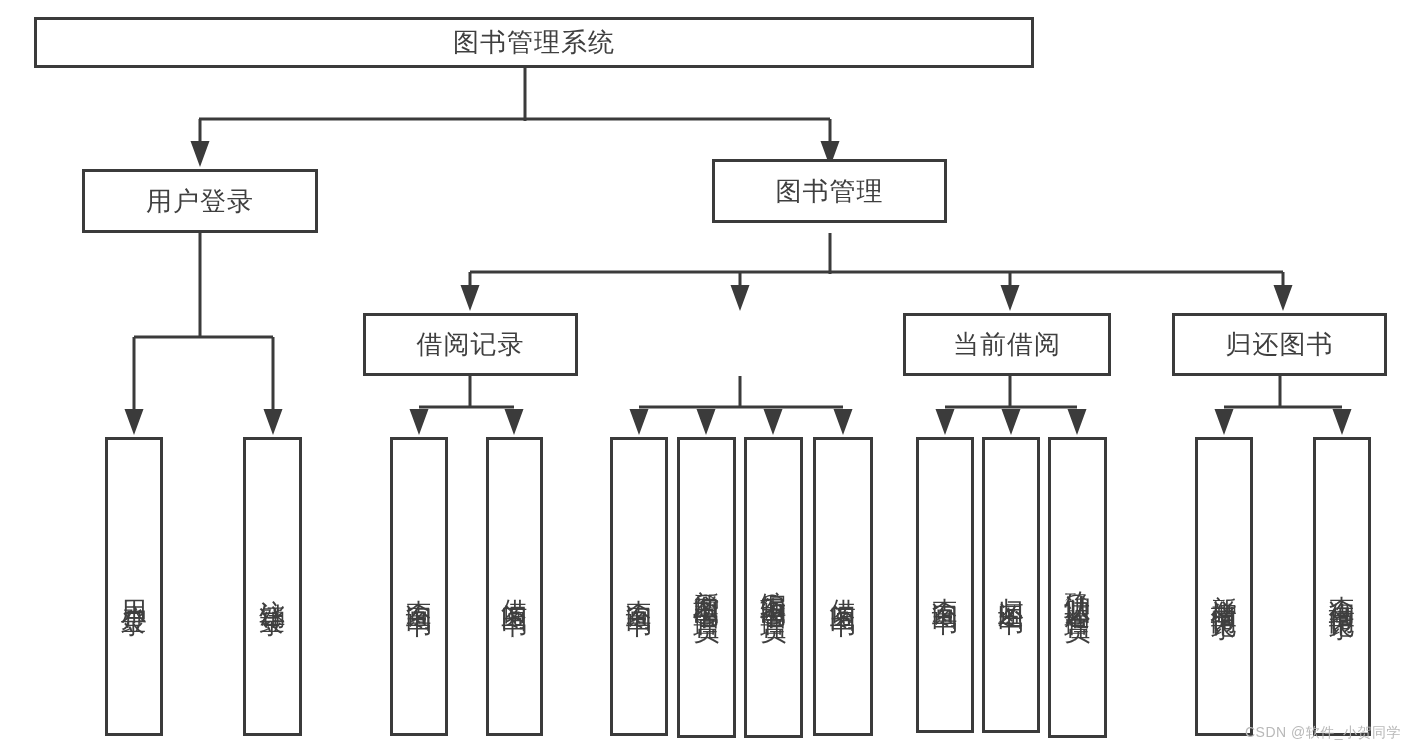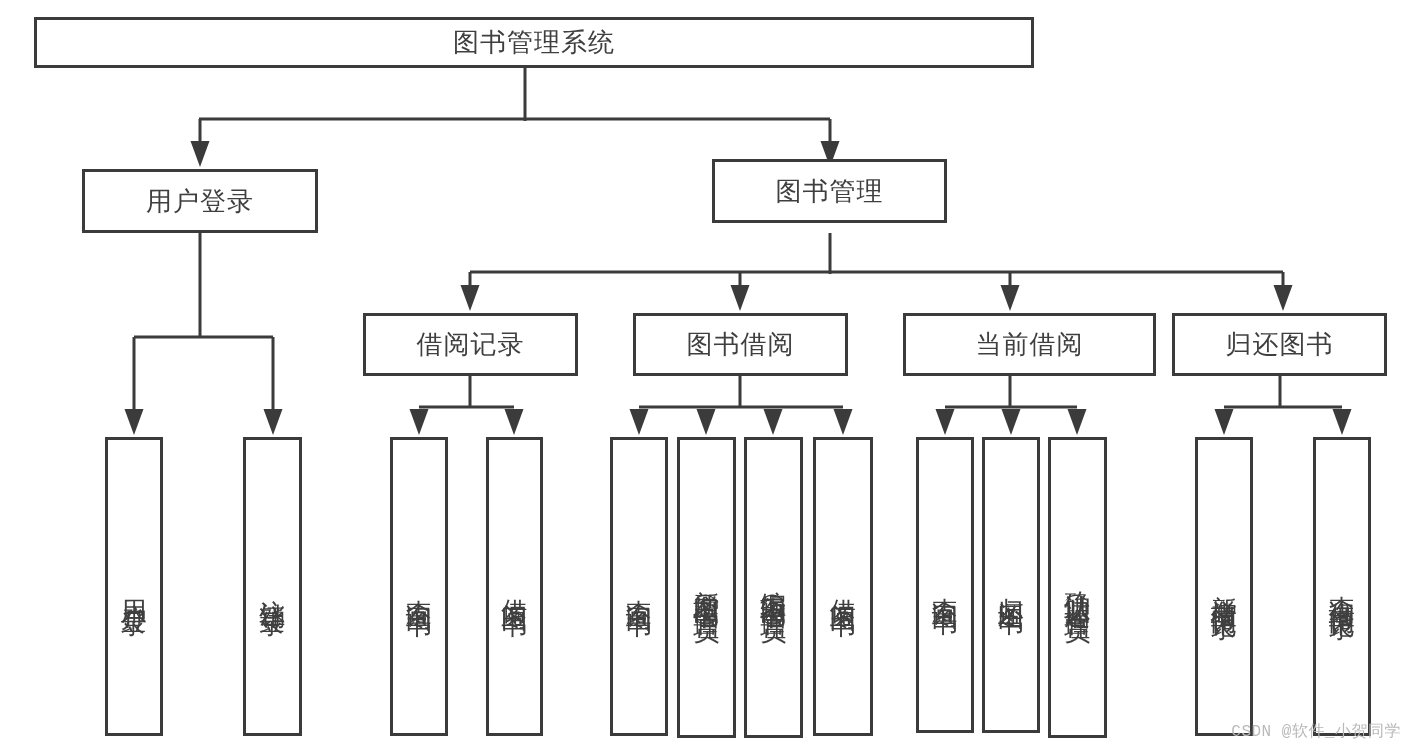--- a/index.html
+++ b/index.html
@@ -32,24 +32,23 @@
   .v span{
     writing-mode:vertical-rl;
     text-orientation:mixed;
     letter-spacing:4px;
     line-height:1.1;
     white-space:nowrap;
   }
   .watermark{
     position:absolute;right:4px;bottom:5px;
     color:var(--watermark);
-    font-size:16px;
+    font-size:14px;
     z-index:5;
     letter-spacing:0.5px;
-    font-family:Liberation Mono, monospace;
   }
 </style>
 </head>
 <body>
 
 <div class="canvas">
 
   <svg class="wires" width="1405" height="747" viewBox="0 0 1405 747">
     <path class="lines" d="
       M525 68 V121
@@ -89,24 +88,21 @@
   <div class="node h" style="left:82px;top:169px;width:236px;height:64px">
     <span>用户登录</span>
   </div>
   <div class="node h" style="left:712px;top:159px;width:235px;height:64px">
     <span>图书管理</span>
   </div>
 
   <div class="node h" style="left:363px;top:313px;width:215px;height:63px">
     <span>借阅记录</span>
   </div>
-  <div class="node h" style="left:633px;top:313px;width:215px;height:63px">
-    <span>图书借阅</span>
-  </div>
-  <div class="node h" style="left:903px;top:313px;width:253px;height:63px">
+  <div class="node h" style="left:903px;top:313px;width:208px;height:63px">
     <span>当前借阅</span>
   </div>
   <div class="node h" style="left:1172px;top:313px;width:215px;height:63px">
     <span>归还图书</span>
   </div>
 
   <div class="node v" style="left:105px;top:437px;width:58px;height:299px">
     <span>用户登录</span>
   </div>
   <div class="node v" style="left:243px;top:437px;width:59px;height:299px">

